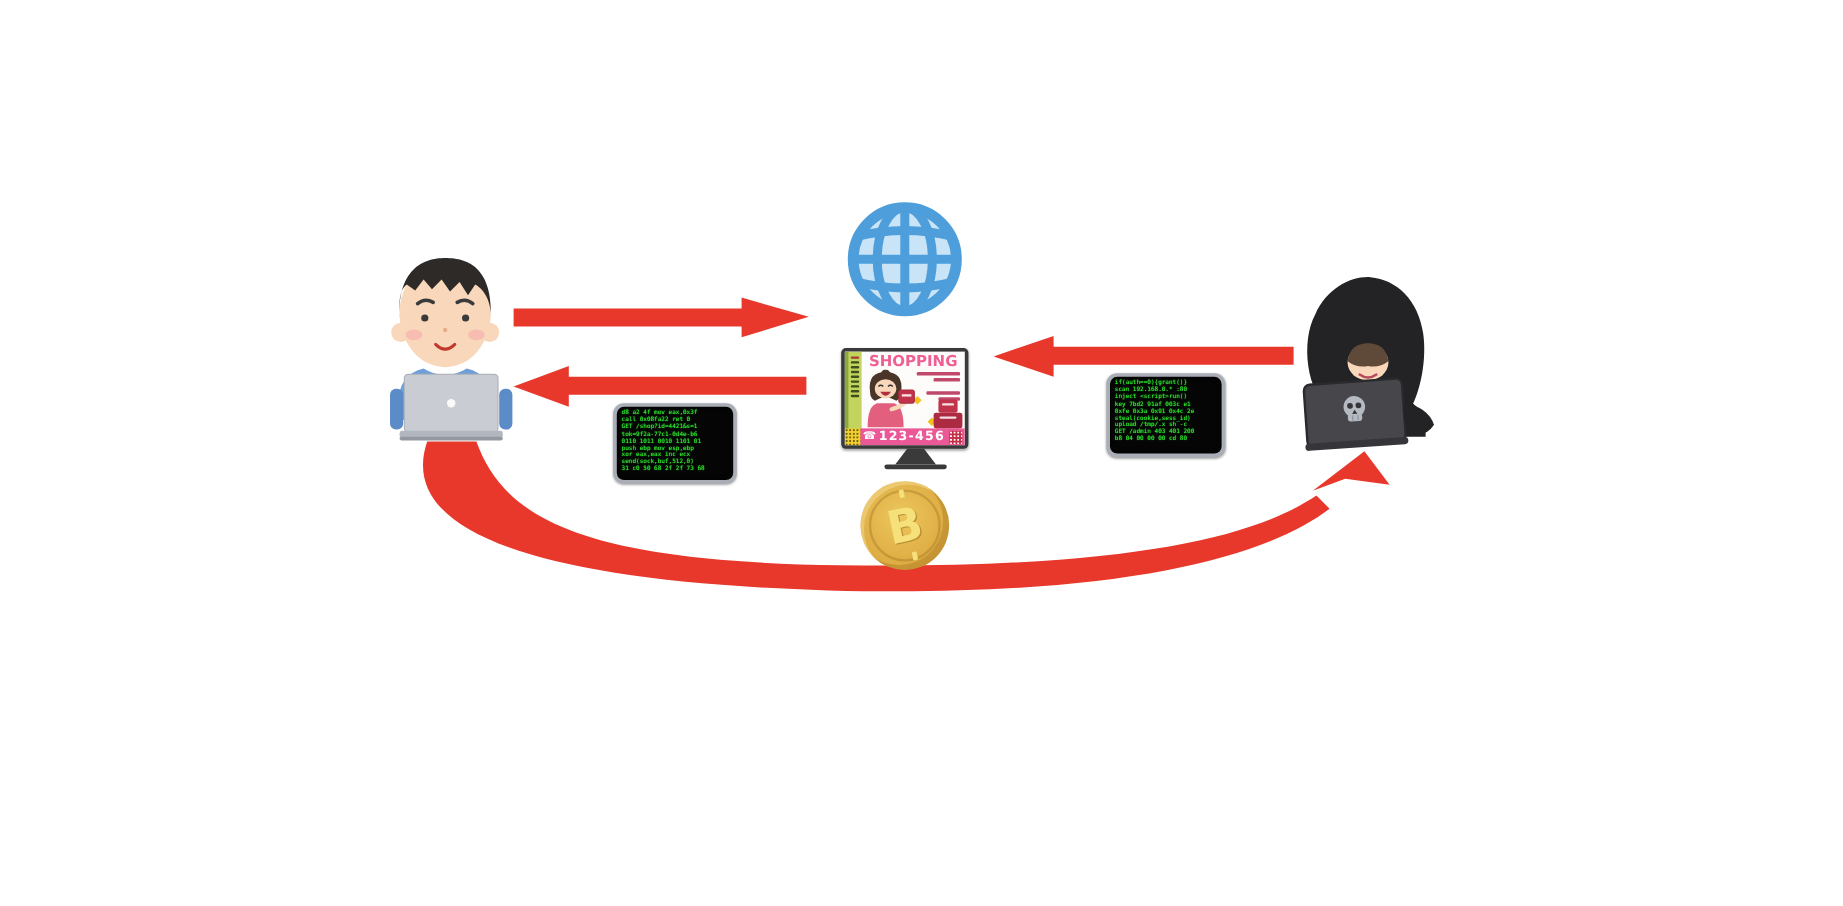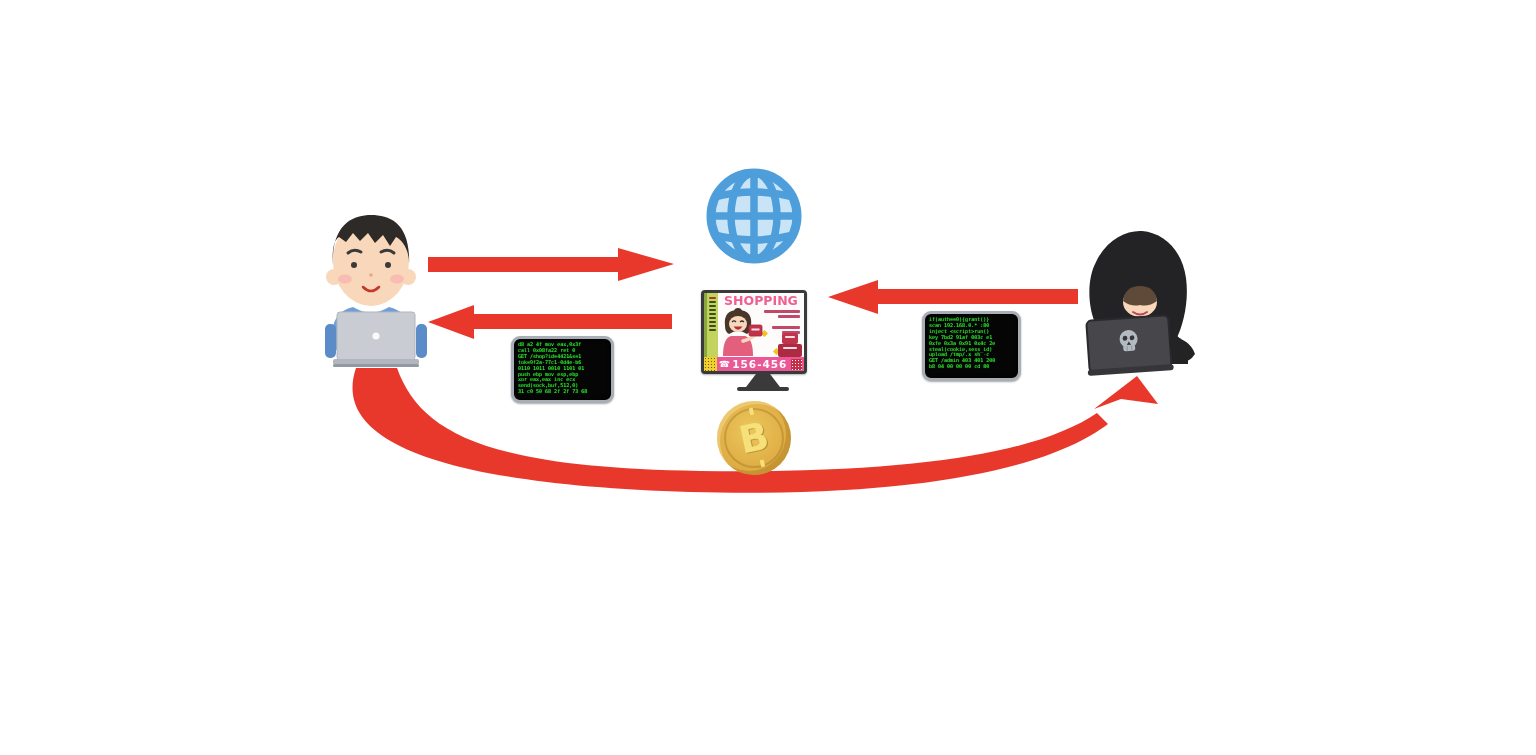--- a/index.html
+++ b/index.html
@@ -170,21 +170,21 @@
 
         <div class="shop-box" style="right:6px;bottom:27px;width:16px;height:11px;background:#c1334a">
             <div class="wdash"></div>
           </div>
         <div class="shop-box" style="right:2px;bottom:14px;width:24px;height:13px;background:#ad2b42">
             <div class="wdash"></div>
           </div>
 
         <div class="contact-bar">
           <span class="phone-icon">☎</span>
-          <span class="phone-number">156-456</span>
+          <span class="phone-number">123-456</span>
           <span class="dots-red"></span>
         </div>
         <div class="yellow-sq"></div>
       </div>
     </div>
     <div class="stand-neck"></div>
     <div class="stand-base"></div>
   </div>
 
   <div class="coin">

